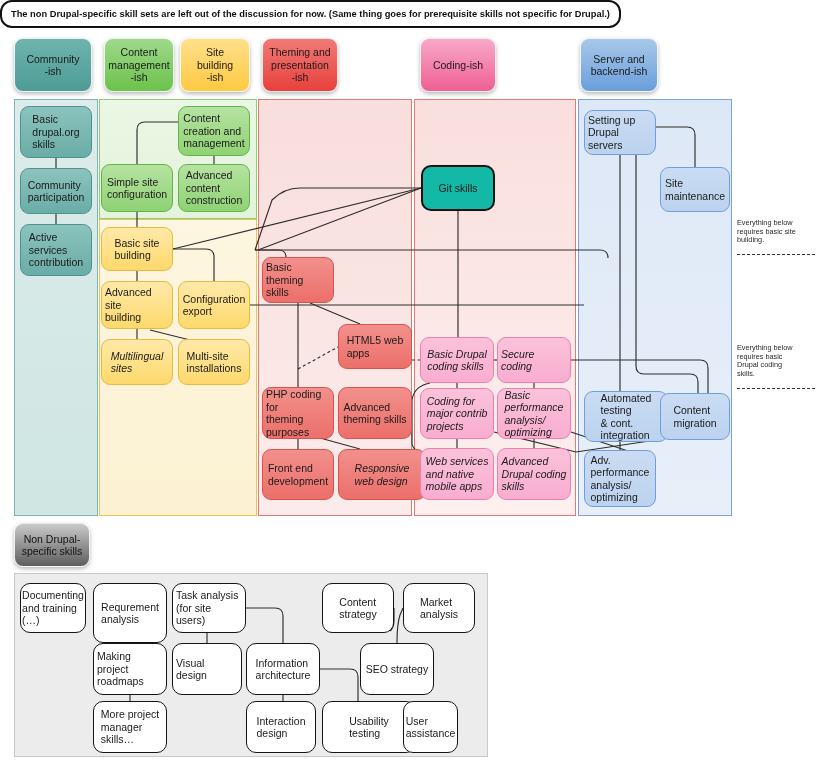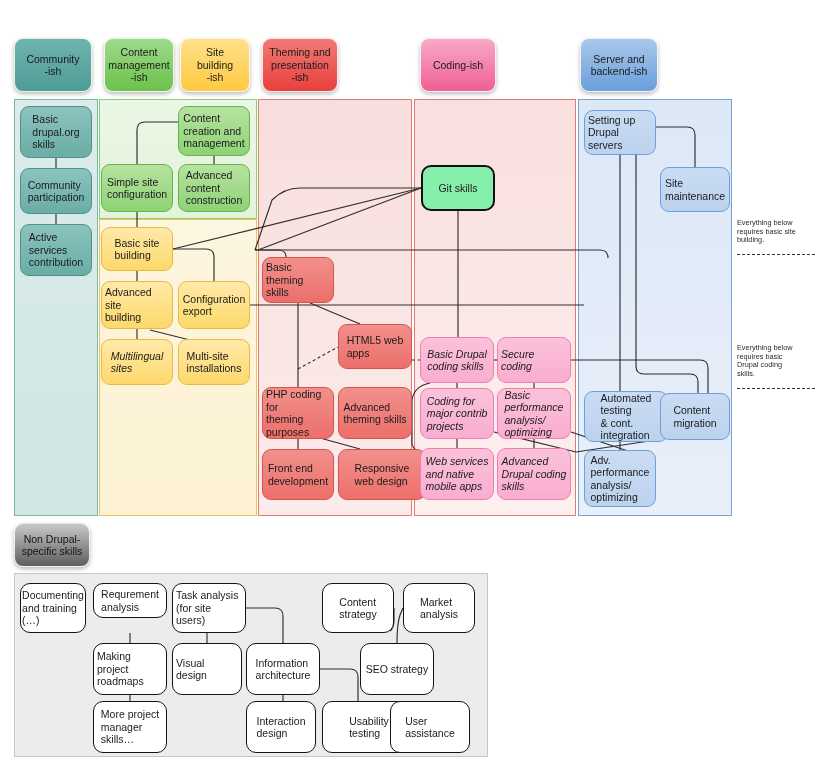--- a/index.html
+++ b/index.html
@@ -37,21 +37,21 @@
   .band.pink  {background:linear-gradient(#f9dfdd,#fdf0ef);border:1px solid #e57a74;}
   .band.blue  {background:linear-gradient(#dde8f7,#e8eff9);border:1px solid #7ba3d8;}
 
   
   .n-teal  {background:linear-gradient(#8cc3bd,#6aada6);border:1.4px solid #4d938c;}
   .n-green {background:linear-gradient(#b6e3a1,#8fd275);border:1.4px solid #63b449;}
   .n-yellow{background:linear-gradient(#ffe9a8,#fdd96c);border:1.4px solid #e7bb3f;}
   .n-red   {background:linear-gradient(#f2908c,#ec6f6a);border:1.4px solid #d9524c;}
   .n-pink  {background:linear-gradient(#fbc2da,#f9add0);border:1.4px solid #ef7fb1;font-style:italic;}
   .n-blue  {background:linear-gradient(#cadcf3,#bcd2ee);border:1.4px solid #6f9edd;}
-  .n-white {background:#86efac;border:2px solid #111111;border-radius:10px;}
+  .n-white {background:#14b8a6;border:2px solid #111111;border-radius:10px;}
   .n-plain {background:#ffffff;border:1.6px solid #141414;border-radius:10px;}
 
   
   #nonpanel{position:absolute;background:#ececec;border:1px solid #c8c8c8;z-index:2;}
 
   
   .note{position:absolute;font-size:7.3px;line-height:8.6px;color:#2a2a2a;
         white-space:pre-line;z-index:8;}
   .dashline{position:absolute;border-top:1.4px dashed #333;height:0;z-index:8;}
 
@@ -211,21 +211,21 @@
 purposes</span>
       </div>
       <div class="node n-red" style="left: 338px; top: 387px; width: 74px; height: 52px;">
         <span>Advanced
 theming skills</span>
       </div>
       <div class="node n-red" style="left: 262px; top: 449px; width: 72px; height: 51px;">
         <span>Front end
 development</span>
       </div>
-      <div class="node n-red" style="left: 338px; top: 449px; width: 88px; height: 51px;">
+      <div class="node n-red" style="left: 338px; top: 449px; width: 88px; height: 51px; font-style: italic;">
         <span>Responsive
 web design</span>
       </div>
       <div class="node n-white" style="left: 421px; top: 165px; width: 74px; height: 46px;">
         <span>Git skills</span>
       </div>
       <div class="node n-pink" style="left: 420px; top: 337px; width: 74px; height: 46px;">
         <span>Basic Drupal
 coding skills</span>
       </div>
@@ -278,21 +278,21 @@
 optimizing</span>
       </div>
     </div>
 
   <div id="nondrupal-layer">
       <div class="node n-plain" style="left: 20px; top: 583px; width: 66px; height: 50px;">
         <span>Documenting
 and training
 (…)</span>
       </div>
-      <div class="node n-plain" style="left: 93px; top: 583px; width: 74px; height: 35px;">
+      <div class="node n-plain" style="left: 93px; top: 583px; width: 74px; height: 60px;">
         <span>Requrement
 analysis</span>
       </div>
       <div class="node n-plain" style="left: 172px; top: 583px; width: 74px; height: 50px;">
         <span>Task analysis
 (for site users)</span>
       </div>
       <div class="node n-plain" style="left: 322px; top: 583px; width: 72px; height: 50px;">
         <span>Content
 strategy</span>
@@ -321,21 +321,21 @@
 skills…</span>
       </div>
       <div class="node n-plain" style="left: 246px; top: 701px; width: 70px; height: 52px;">
         <span>Interaction
 design</span>
       </div>
       <div class="node n-plain" style="left: 322px; top: 701px; width: 94px; height: 52px;">
         <span>Usability
 testing</span>
       </div>
-      <div class="node n-plain" style="left: 390px; top: 701px; width: 80px; height: 52px;">
+      <div class="node n-plain" style="left: 403px; top: 701px; width: 55px; height: 52px;">
         <span>User
 assistance</span>
       </div>
     </div>
 
   <div id="chips-layer">
       <div class="chip teal" style="left: 14px; top: 38px; width: 78px; height: 54px;">
         <span>Community
 -ish</span>
       </div>
@@ -372,14 +372,17 @@
 requires basic site
 building.</div>
       <div class="dashline" style="left: 737px; top: 254px; width: 78px;"></div>
       <div class="note" style="left: 737px; top: 344px; width: 84px;">Everything below
 requires basic
 Drupal coding
 skills.</div>
       <div class="dashline" style="left: 737px; top: 388px; width: 78px;"></div>
     </div>
 
+  <div id="callout">
+    <span>The non Drupal-specific skill sets are left out of the discussion for now. (Same thing goes for prerequisite skills not specific for Drupal.)</span>
+  </div>
 
 </div>
 
 </body></html>

